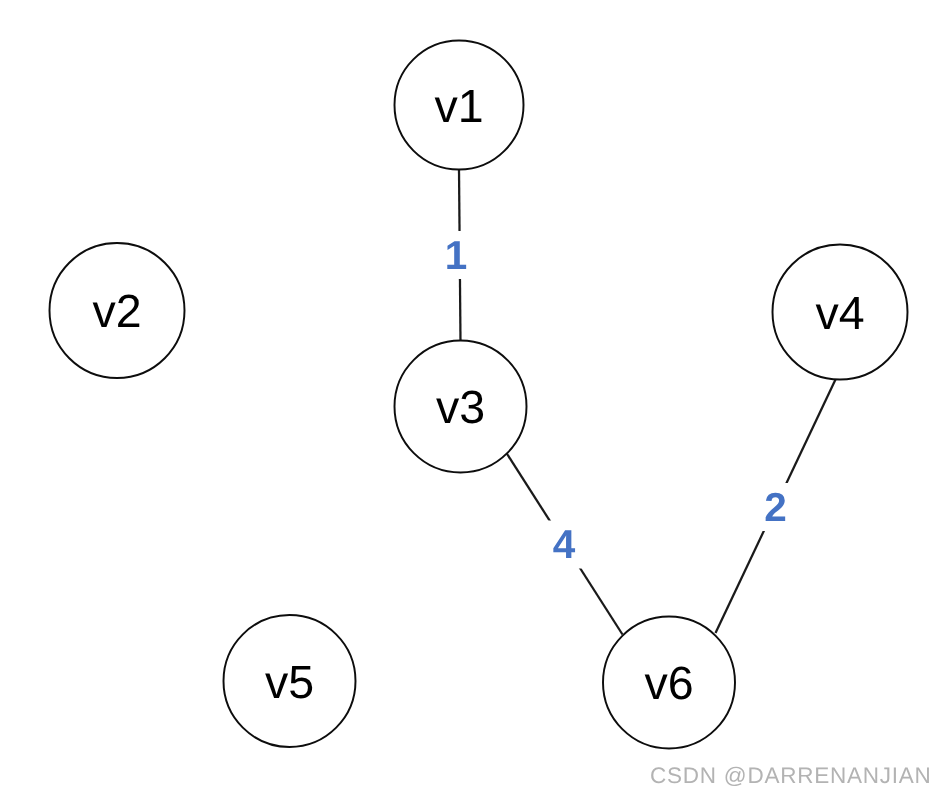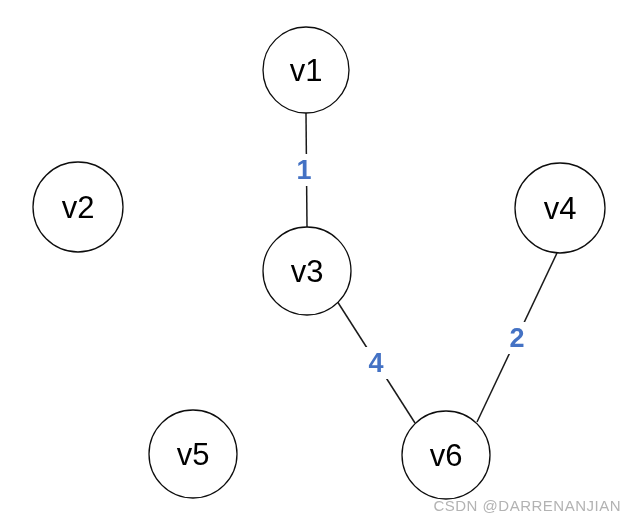--- a/index.html
+++ b/index.html
@@ -41,21 +41,21 @@
     font-weight: 600;
     fill: #4472c4;
     text-anchor: middle;
   }
   .weight-bg {
     fill: #ffffff;
   }
   .watermark {
     position: absolute;
     right: 5px;
-    bottom: 12px;
+    bottom: 0;
     font-family: "Liberation Sans", sans-serif;
     font-size: 15px;
     color: #b3b3b3;
     letter-spacing: 0.5px;
     white-space: nowrap;
     user-select: none;
   }
 </style>
 </head>
 <body>

